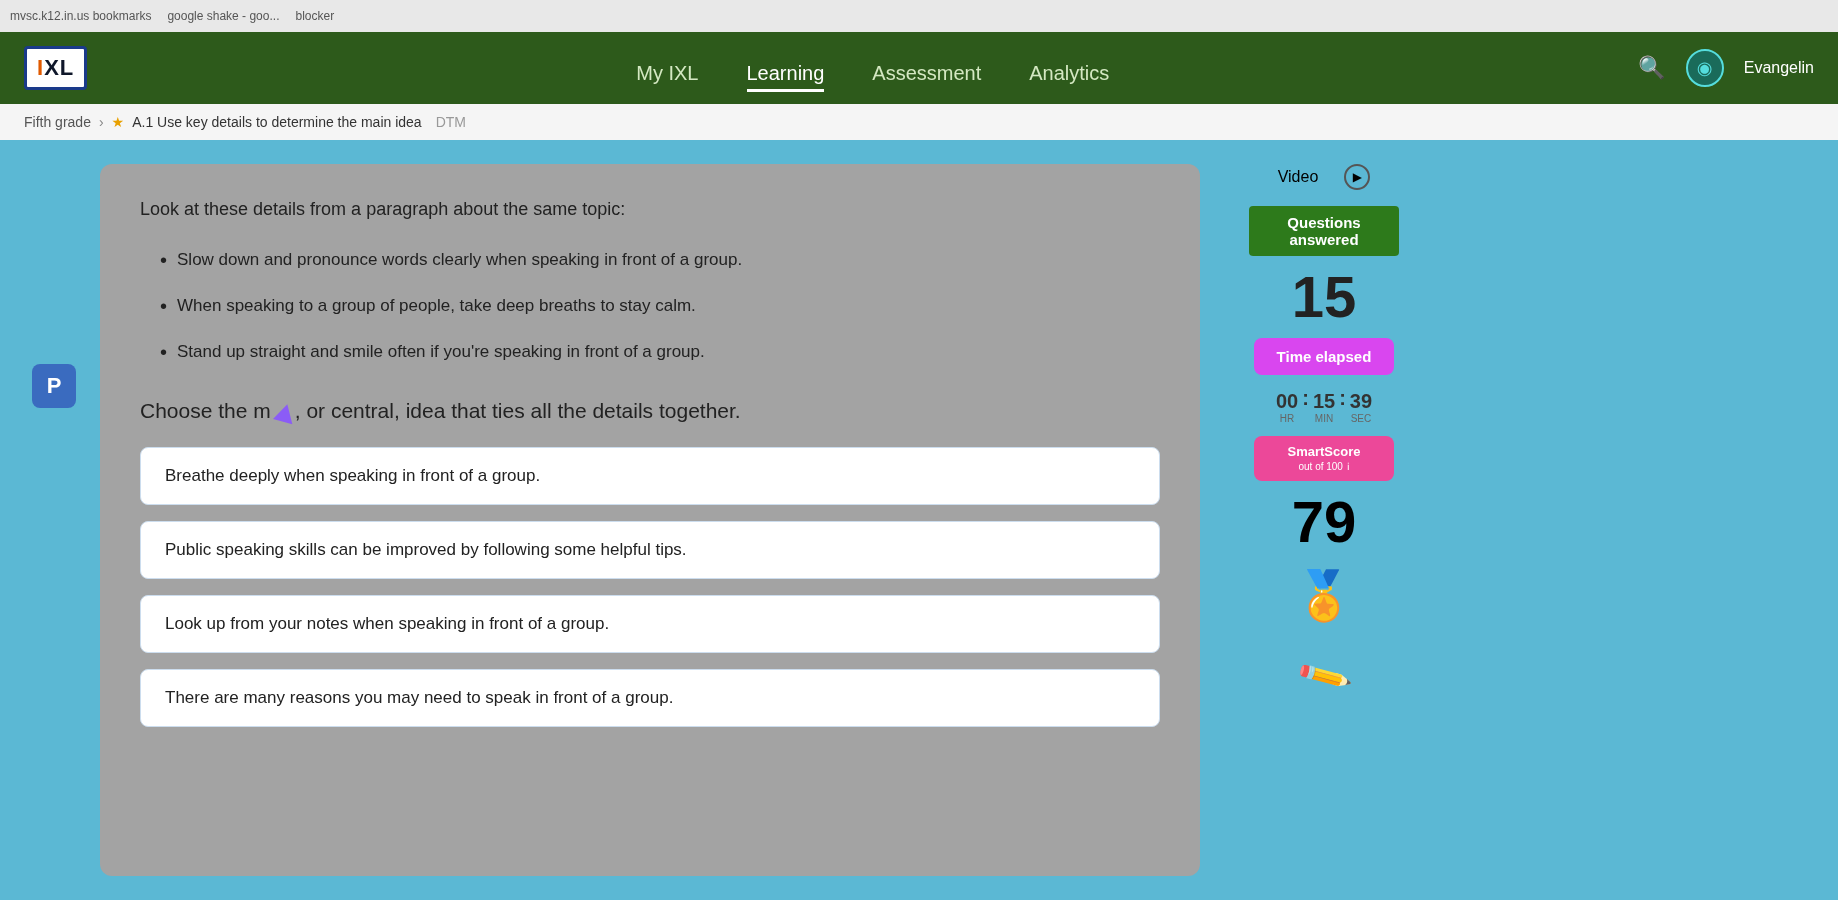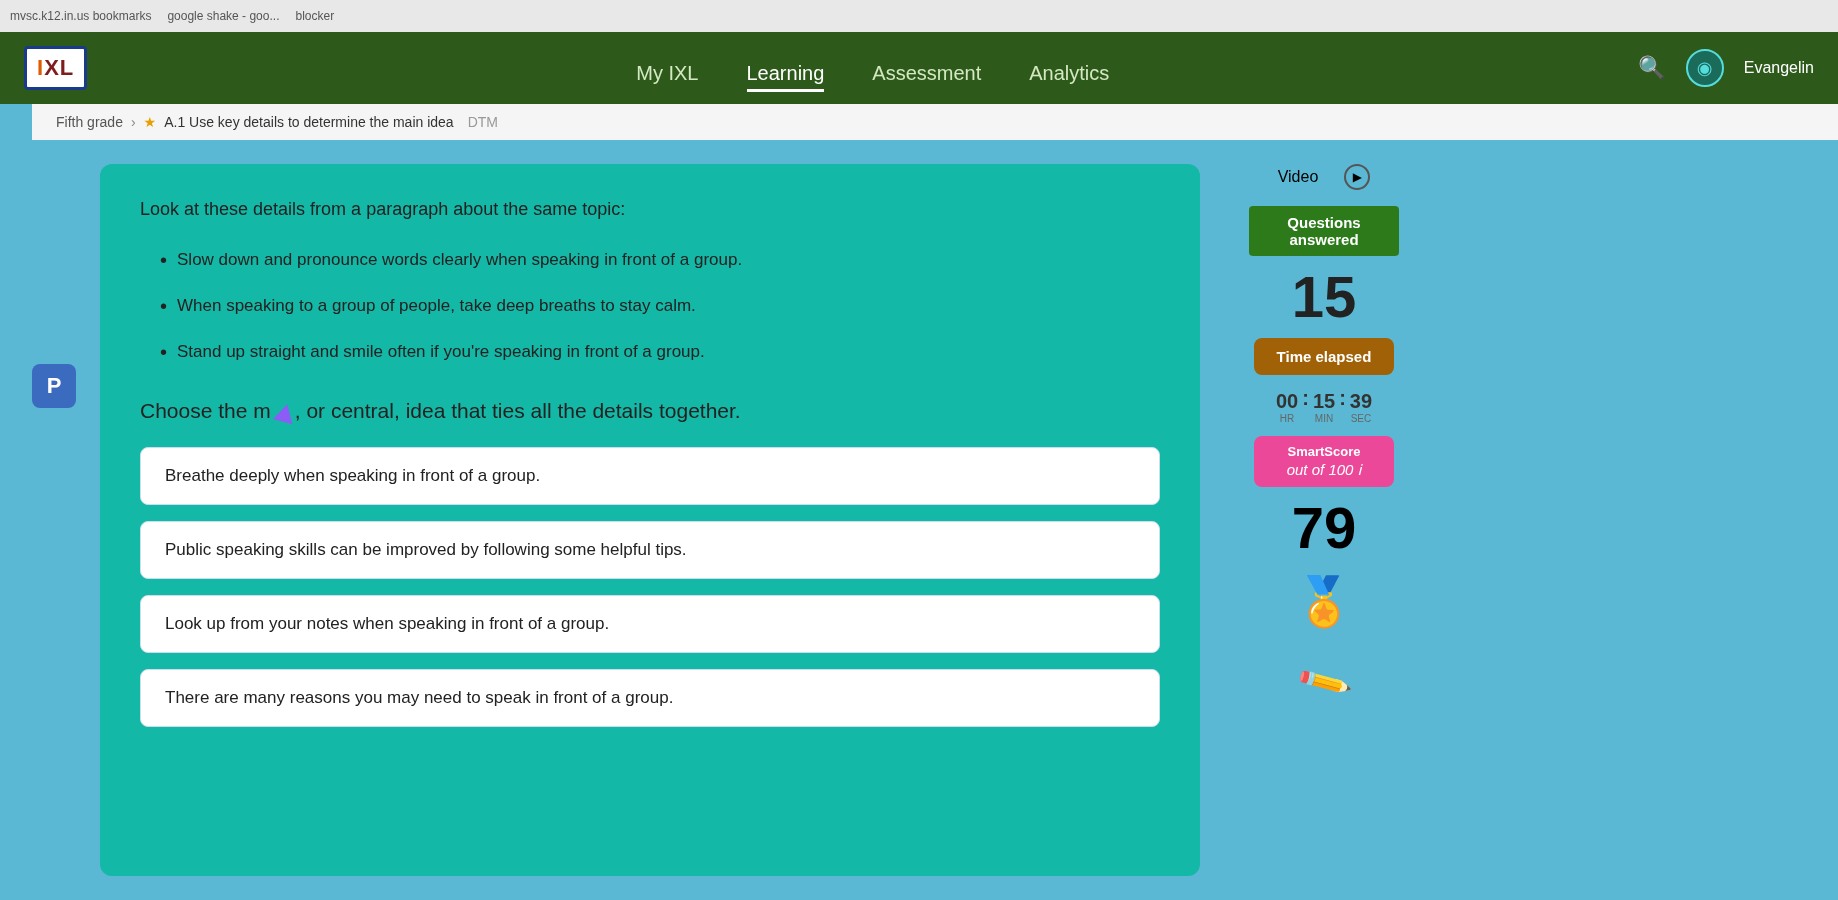--- a/index.html
+++ b/index.html
@@ -87,21 +87,20 @@
 
     
     .breadcrumb-bar {
       background: #f5f5f5;
       padding: 10px 24px;
       font-size: 14px;
       color: #555;
       display: flex;
       align-items: center;
       gap: 8px;
-      margin-left: 32px;
     }
     .breadcrumb-bar a { color: #555; text-decoration: none; cursor: pointer; }
     .breadcrumb-bar .chevron { color: #888; }
     .breadcrumb-bar .star { color: #e8a000; }
     .breadcrumb-bar .skill { color: #333; font-weight: 500; }
     .breadcrumb-bar .dtm { color: #999; margin-left: 6px; }
 
     
     .main-content {
       background: #5bb8d4;
@@ -123,21 +122,21 @@
       color: #fff;
       font-size: 22px;
       font-weight: bold;
       cursor: pointer;
       flex-shrink: 0;
       margin-top: 200px;
     }
 
     
     .question-card {
-      background: #14b8a6;
+      background: #a3a3a3;
       border-radius: 12px;
       padding: 32px 40px;
       flex: 1;
       max-width: 1100px;
     }
     .question-intro {
       font-size: 18px;
       color: #222;
       margin-bottom: 24px;
       line-height: 1.5;
@@ -226,21 +225,21 @@
       cursor: pointer;
       width: 150px;
     }
     .score-number {
       font-size: 58px;
       font-weight: bold;
       color: #222;
       line-height: 1;
     }
     .time-elapsed-btn {
-      background: #a16207;
+      background: #d946ef;
       color: #fff;
       border-radius: 8px;
       padding: 10px 16px;
       text-align: center;
       font-size: 15px;
       font-weight: bold;
       cursor: pointer;
       width: 140px;
     }
     .timer-display {
@@ -275,27 +274,26 @@
       color: #fff;
       border-radius: 8px;
       padding: 8px 14px;
       text-align: center;
       font-size: 13px;
       font-weight: bold;
       cursor: pointer;
       width: 140px;
     }
     .smart-score-sub {
-      font-size: 15px;
+      font-size: 10px;
       font-weight: normal;
       display: flex;
       align-items: center;
       justify-content: center;
       gap: 4px;
-      font-style: italic;
     }
     .smart-score-num {
       font-size: 58px;
       font-weight: bold;
       color: #000000;
       line-height: 1;
     }
     .medal-icon {
       font-size: 48px;
       margin-top: 4px;
@@ -319,21 +317,21 @@
 <body>
 
 <div class="browser-bar">
   <span>mvsc.k12.in.us bookmarks</span>
   <span>google shake - goo...</span>
   <span>blocker</span>
 </div>
 
 <div class="nav-bar">
   <div class="logo-box">
-    <span style="color:#e05a00;">I</span><span style="color:#7f1d1d;">XL</span>
+    <span style="color:#e05a00;">I</span><span style="color:#0f172a;">XL</span>
   </div>
   <nav class="nav-links">
     <a class="nav-link">My IXL</a>
     <a class="nav-link active">Learning</a>
     <a class="nav-link">Assessment</a>
     <a class="nav-link">Analytics</a>
   </nav>
   <div class="nav-right">
     <span class="search-icon-nav">🔍</span>
     <div class="user-avatar">◉</div>

